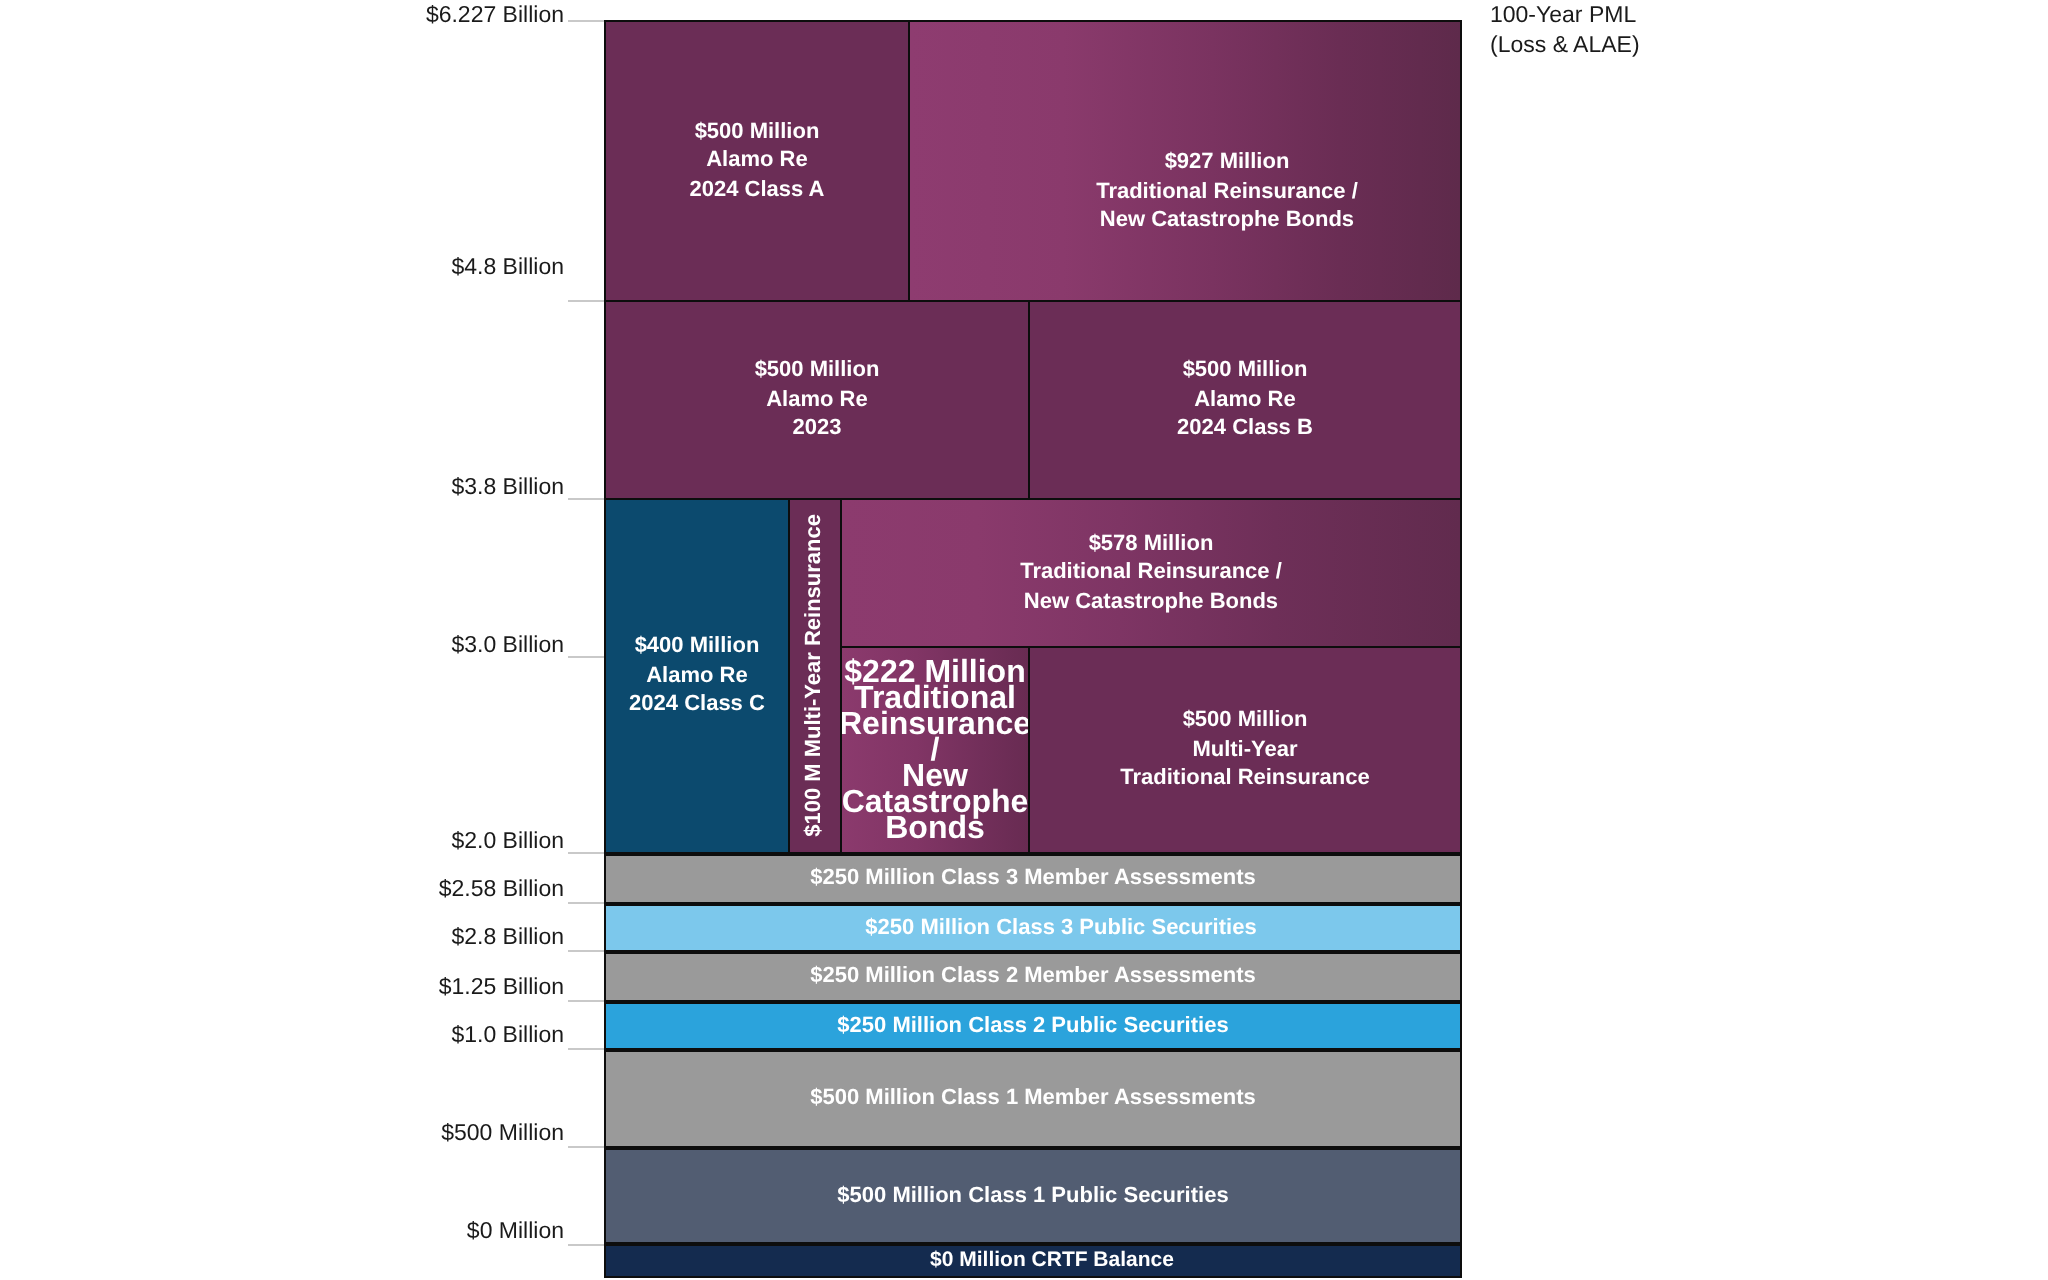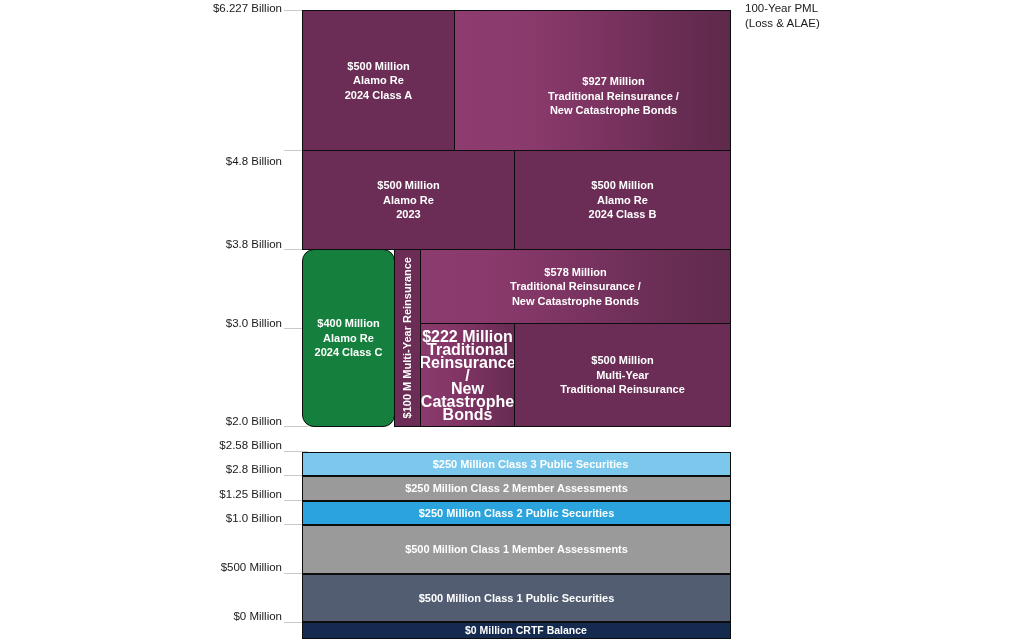--- a/index.html
+++ b/index.html
@@ -69,21 +69,21 @@
   <div class="axis-tick" style="left:284px;top:328px;width:24px;"></div>
   <div class="axis-tick" style="left:284px;top:426px;width:24px;"></div>
   <div class="axis-tick" style="left:284px;top:451px;width:24px;"></div>
   <div class="axis-tick" style="left:284px;top:475px;width:24px;"></div>
   <div class="axis-tick" style="left:284px;top:500px;width:24px;"></div>
   <div class="axis-tick" style="left:284px;top:524px;width:24px;"></div>
   <div class="axis-tick" style="left:284px;top:573px;width:24px;"></div>
   <div class="axis-tick" style="left:284px;top:622px;width:24px;"></div>
 
   <div class="axis-label" style="left:100px;top:2px;width:182px;">$6.227 Billion</div>
-  <div class="axis-label" style="left:100px;top:155px;width:182px;">$4.8 Billion</div>
+  <div class="axis-label" style="left:100px;top:128px;width:182px;">$4.8 Billion</div>
   <div class="axis-label" style="left:100px;top:238px;width:182px;">$3.8 Billion</div>
   <div class="axis-label" style="left:100px;top:317px;width:182px;">$3.0 Billion</div>
   <div class="axis-label" style="left:100px;top:415px;width:182px;">$2.0 Billion</div>
   <div class="axis-label" style="left:100px;top:439px;width:182px;">$2.58 Billion</div>
   <div class="axis-label" style="left:100px;top:463px;width:182px;">$2.8 Billion</div>
   <div class="axis-label" style="left:100px;top:488px;width:182px;">$1.25 Billion</div>
   <div class="axis-label" style="left:100px;top:512px;width:182px;">$1.0 Billion</div>
   <div class="axis-label" style="left:100px;top:561px;width:182px;">$500 Million</div>
   <div class="axis-label" style="left:100px;top:610px;width:182px;">$0 Million</div>
 
@@ -115,21 +115,21 @@
   </div>
 
   <div class="blk" style="left:514px;top:150px;width:217px;height:100px;background:#6B2D56;">
     <div class="txt">
       <span>$500 Million</span><br>
       <span>Alamo Re</span><br>
       <span>2024 Class B</span>
     </div>
   </div>
 
-  <div class="blk" style="left:302px;top:249px;width:93px;height:178px;background:#15803d;border-radius:12px;">
+  <div class="blk" style="left:302px;top:249px;width:93px;height:178px;background:#0c4a6e;">
     <div class="txt">
       <span>$400 Million</span><br>
       <span>Alamo Re</span><br>
       <span>2024 Class C</span>
     </div>
   </div>
 
   <div class="blk vert" style="left:394px;top:249px;width:27px;height:178px;background:#6B2D56;">
     <div class="txt">
       <span>$100 M Multi-Year Reinsurance</span>
@@ -155,20 +155,23 @@
   </div>
 
   <div class="blk" style="left:514px;top:323px;width:217px;height:104px;background:#6B2D56;">
     <div class="txt">
       <span>$500 Million</span><br>
       <span>Multi-Year</span><br>
       <span>Traditional Reinsurance</span>
     </div>
   </div>
 
+  <div class="blk" style="left:302px;top:427px;width:429px;height:25px;background:#9A9A9A;">
+    <div class="txt">$250 Million Class 3 Member Assessments</div>
+  </div>
 
   <div class="blk" style="left:302px;top:452px;width:429px;height:24px;background:#7CC8EC;padding-left:28px;">
     <div class="txt">$250 Million Class 3 Public Securities</div>
   </div>
 
   <div class="blk" style="left:302px;top:476px;width:429px;height:25px;background:#9A9A9A;">
     <div class="txt">$250 Million Class 2 Member Assessments</div>
   </div>
 
   <div class="blk" style="left:302px;top:501px;width:429px;height:24px;background:#2BA3DC;">

